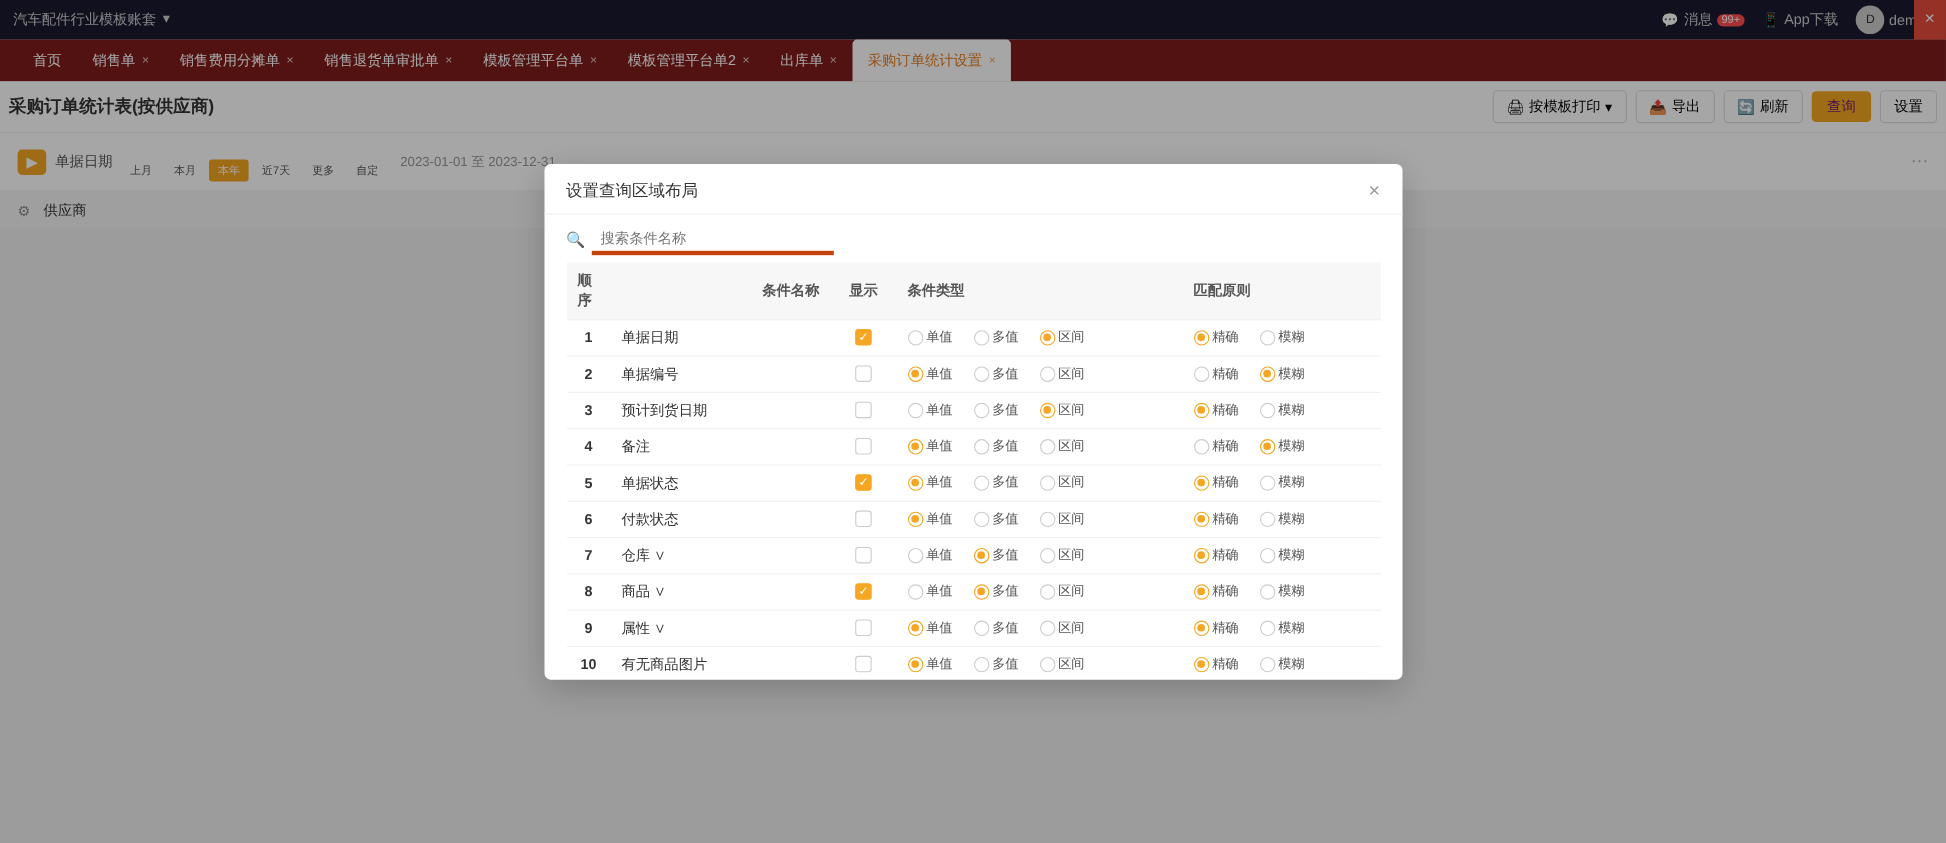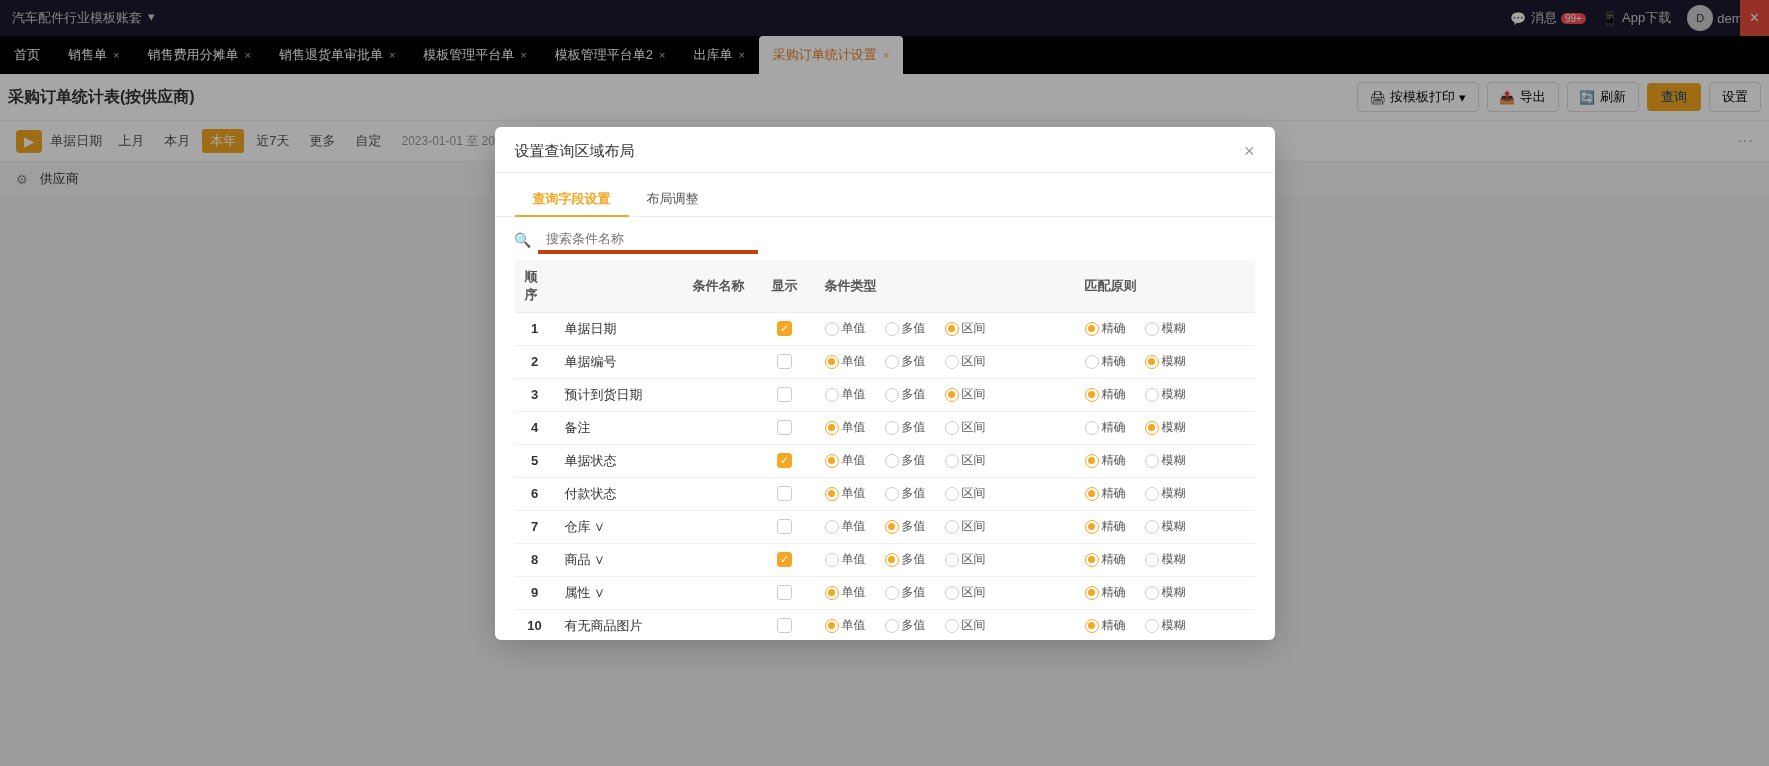--- a/index.html
+++ b/index.html
@@ -16,25 +16,25 @@
       color: #ccc;
     }
     .top-bar-left { font-size: 13px; display: flex; align-items: flex-start; gap: 6px; }
     .top-bar-right { display: flex; align-items: center; gap: 16px; font-size: 13px; }
     .top-bar-right .notif { display: flex; align-items: center; gap: 4px; }
     .badge { background: #ff4d4f; color: #fff; border-radius: 8px; padding: 0 4px; font-size: 10px; }
     .avatar { width: 26px; height: 26px; border-radius: 50%; background: #ccc; display: inline-flex; align-items: center; justify-content: center; font-size: 11px; color: #333; }
 
     
     .nav-tabs {
-      background: #000000;
+      background: #7f1d1d;
       height: 38px;
       display: flex;
       align-items: center;
-      padding: 0 0;
+      padding: 0 16px;
     }
     .nav-tab {
       height: 38px;
       display: flex;
       align-items: center;
       padding: 0 14px;
       color: #fff;
       font-size: 13px;
       cursor: pointer;
       white-space: nowrap;
@@ -48,34 +48,34 @@
       background: #fff;
       padding: 8px 8px;
       display: flex;
       align-items: center;
       justify-content: space-between;
       border-bottom: 1px solid #eee;
     }
     .page-title { font-size: 16px; font-weight: bold; color: #333; }
     .header-actions { display: flex; align-items: center; gap: 8px; }
     .btn-outline { border: 1px solid #ddd; background: #fff; border-radius: 4px; padding: 5px 12px; cursor: pointer; font-size: 13px; display: flex; align-items: center; gap: 4px; }
-    .btn-orange { background: #f5a623; color: #0c4a6e; border: none; border-radius: 4px; padding: 5px 14px; cursor: pointer; font-size: 13px; font-family: Liberation Mono, monospace; }
+    .btn-orange { background: #f5a623; color: #701a75; border: none; border-radius: 4px; padding: 5px 14px; cursor: pointer; font-size: 13px; font-family: Liberation Mono, monospace; }
 
     
     .filter-bar {
       background: #fff;
       padding: 8px 16px;
       display: flex;
       align-items: center;
       gap: 8px;
       border-bottom: 1px solid #eee;
     }
     .filter-toggle { background: #f5a623; color: #fff; border: none; border-radius: 4px; padding: 4px 8px; cursor: pointer; }
     .date-filter { display: flex; align-items: center; gap: 4px; font-size: 13px; color: #333; }
-    .date-btn { padding: 3px 8px; border-radius: 3px; cursor: pointer; background: transparent; border: none; font-size: 13px; color: #555; }
+    .date-btn { padding: 3px 8px; border-radius: 3px; cursor: pointer; background: transparent; border: none; font-size: 10px; color: #555; margin-top: 16px; }
     .date-btn.active { background: #f5a623; color: #fff; border-radius: 3px; }
     .date-range { font-size: 12px; color: #999; margin-left: 4px; }
 
     
     .table-area {
       background: #fff;
       margin: 0;
       padding: 0;
     }
     .table-header-row {
@@ -375,28 +375,20 @@
 </div>
 
 <div class="overlay">
   <div class="dialog">
 
     <div class="dialog-header">
       <span class="dialog-title">设置查询区域布局</span>
       <button class="dialog-close">×</button>
     </div>
 
-    <div class="dialog-tabs">
-      <div class="dialog-tab active">
-        <span>查询字段设置</span>
-      </div>
-      <div class="dialog-tab">
-        <span>布局调整</span>
-      </div>
-    </div>
 
     <div class="dialog-search">
       <span class="search-icon">🔍</span>
       <input type="text" placeholder="搜索条件名称" style="">
     </div>
 
     <div class="dialog-table">
       <table>
         <thead>
           <tr>

